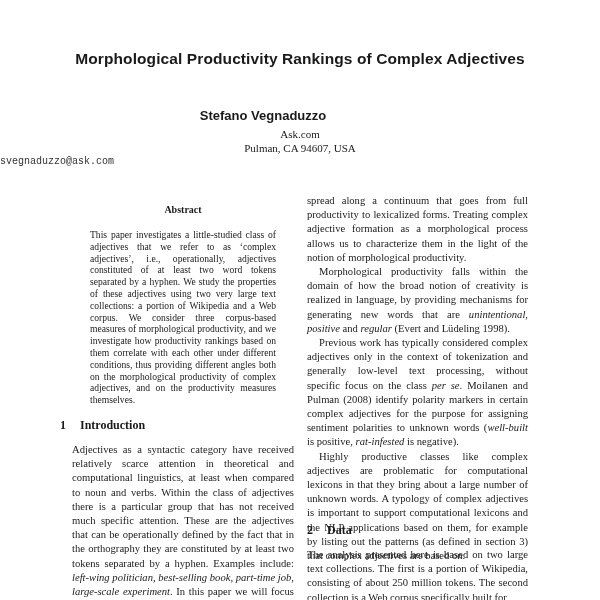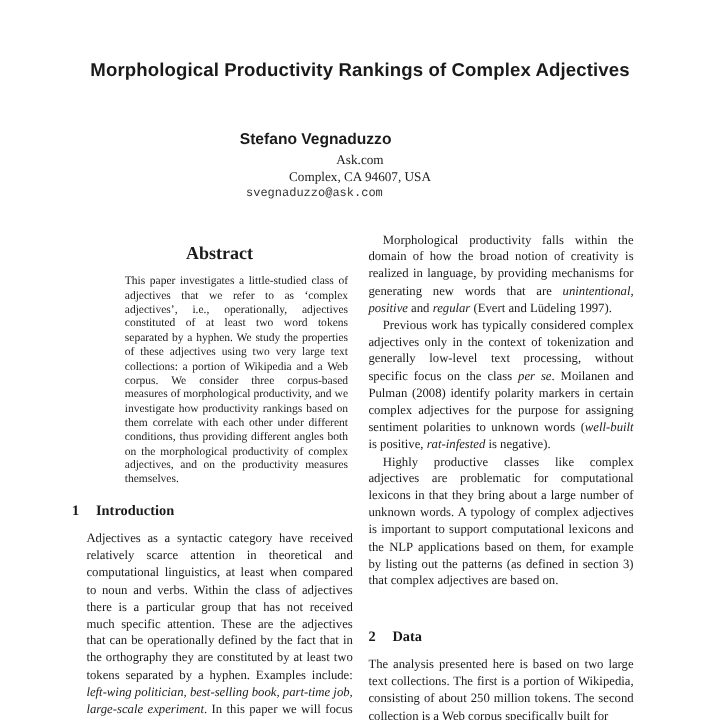--- a/index.html
+++ b/index.html
@@ -1,53 +1,54 @@
 <!DOCTYPE html>
 <html><head>
 <meta charset="utf-8">
 <style>
   html, body { margin:0; padding:0; background:#ffffff; }
   body { width:600px; height:600px; overflow:hidden; position:relative; color:#1a1a1a; font-family:"Liberation Serif", serif; }
   .title { position:absolute; top:50px; left:0; width:600px; text-align:center; font-family:"Liberation Sans", sans-serif; font-weight:bold; font-size:15.5px; letter-spacing:0.1px; }
   .author { position:absolute; top:108px; left:0; width:526px; text-align:center; font-family:"Liberation Sans", sans-serif; font-weight:bold; font-size:13px; }
   .aff { position:absolute; left:0; width:600px; text-align:center; font-size:11px; }
   .aff1 { top:128px; } .aff2 { top:142px; }
-  .email { position:absolute; top:156px; left:0; width:524px; text-align:center; font-family:"Liberation Mono", monospace; font-size:10px; color:#333; }
+  .email { position:absolute; top:156px; left:0; width:524px; font-family:"Liberation Mono", monospace; font-size:10px; color:#333; }
   .col { position:absolute; font-size:10.6px; line-height:14.2px; text-align:justify; }
   .left { left:72px; width:222px; }
-  .abs-head { position:absolute; top:204px; left:72px; width:222px; text-align:center; font-weight:bold; font-size:15px; }
-  .abs-body { position:absolute; top:229px; left:104px; width:186px; font-size:9.6px; line-height:11.8px; text-align:justify; }
+  .abs-head { position:absolute; top:204px; left:72px; width:222px; text-align:center; font-weight:bold; font-size:10px; }
+  .abs-body { position:absolute; top:229px; left:90px; width:186px; font-size:9.6px; line-height:11.8px; text-align:justify; }
   .sec { font-weight:bold; font-size:12px; position:absolute; }
   .sec .num { display:inline-block; width:20px; }
   .right { left:307px; width:221px; }
   p { margin:0; }
   .ind { text-indent:12px; }
   i { font-style:italic; }
 </style>
 </head>
 <body>
 
 <div class="title">Morphological Productivity Rankings of Complex Adjectives</div>
 <div class="author">Stefano Vegnaduzzo</div>
 <div class="aff aff1">Ask.com</div>
-<div class="aff aff2">Complex, CA 94607, USA</div>
+<div class="aff aff2">Pulman, CA 94607, USA</div>
 <div class="email">svegnaduzzo@ask.com</div>
 
 <div class="abs-head">Abstract</div>
 <div class="abs-body">This paper investigates a little-studied class of adjectives that we refer to as ‘complex adjectives’, i.e., operationally, adjectives constituted of at least two word tokens separated by a hyphen. We study the properties of these adjectives using two very large text collections: a portion of Wikipedia and a Web corpus. We consider three corpus-based measures of morphological productivity, and we investigate how productivity rankings based on them correlate with each other under different conditions, thus providing different angles both on the morphological productivity of complex adjectives, and on the productivity measures themselves.</div>
 
 <div class="sec" style="top:418px; left:60px;">
   <span class="num">1</span><span>Introduction</span>
 </div>
 <div class="col left" style="top:443px;">
   <p><span>Adjectives as a syntactic category have received relatively scarce attention in theoretical and computational linguistics, at least when compared to noun and verbs. Within the class of adjectives there is a particular group that has not received much specific attention. These are the adjectives that can be operationally defined by the fact that in the orthography they are constituted by at least two tokens separated by a hyphen. Examples include: </span><i>left-wing politician, best-selling book, part-time job, large-scale experiment</i><span>. In this paper we will focus the analysis on 2-item adjectives; however the class includes several examples with more than</span></p>
 </div>
 
 <div class="col right" style="top:194px;">
-  <p class="ind"><span>Morphological productivity falls within the domain of how the broad notion of creativity is realized in language, by providing mechanisms for generating new words that are </span><i>unintentional</i><span>, </span><i>positive</i><span> and </span><i>regular</i><span> (Evert and Lüdeling 1997).</span></p>
+  <p>spread along a continuum that goes from full productivity to lexicalized forms. Treating complex adjective formation as a morphological process allows us to characterize them in the light of the notion of morphological productivity.</p>
+  <p class="ind"><span>Morphological productivity falls within the domain of how the broad notion of creativity is realized in language, by providing mechanisms for generating new words that are </span><i>unintentional</i><span>, </span><i>positive</i><span> and </span><i>regular</i><span> (Evert and Lüdeling 1998).</span></p>
   <p class="ind"><span>Previous work has typically considered complex adjectives only in the context of tokenization and generally low-level text processing, without specific focus on the class </span><i>per se</i><span>. Moilanen and Pulman (2008) identify polarity markers in certain complex adjectives for the purpose for assigning sentiment polarities to unknown words (</span><i>well-built</i><span> is positive, </span><i>rat-infested</i><span> is negative).</span></p>
   <p class="ind">Highly productive classes like complex adjectives are problematic for computational lexicons in that they bring about a large number of unknown words. A typology of complex adjectives is important to support computational lexicons and the NLP applications based on them, for example by listing out the patterns (as defined in section 3) that complex adjectives are based on.</p>
 </div>
 
 <div class="sec" style="top:523px; left:307px;">
   <span class="num">2</span><span>Data</span>
 </div>
 <div class="col right" style="top:548px;">The analysis presented here is based on two large text collections. The first is a portion of Wikipedia, consisting of about 250 million tokens. The second collection is a Web corpus specifically built for</div>
 
 </body></html>

